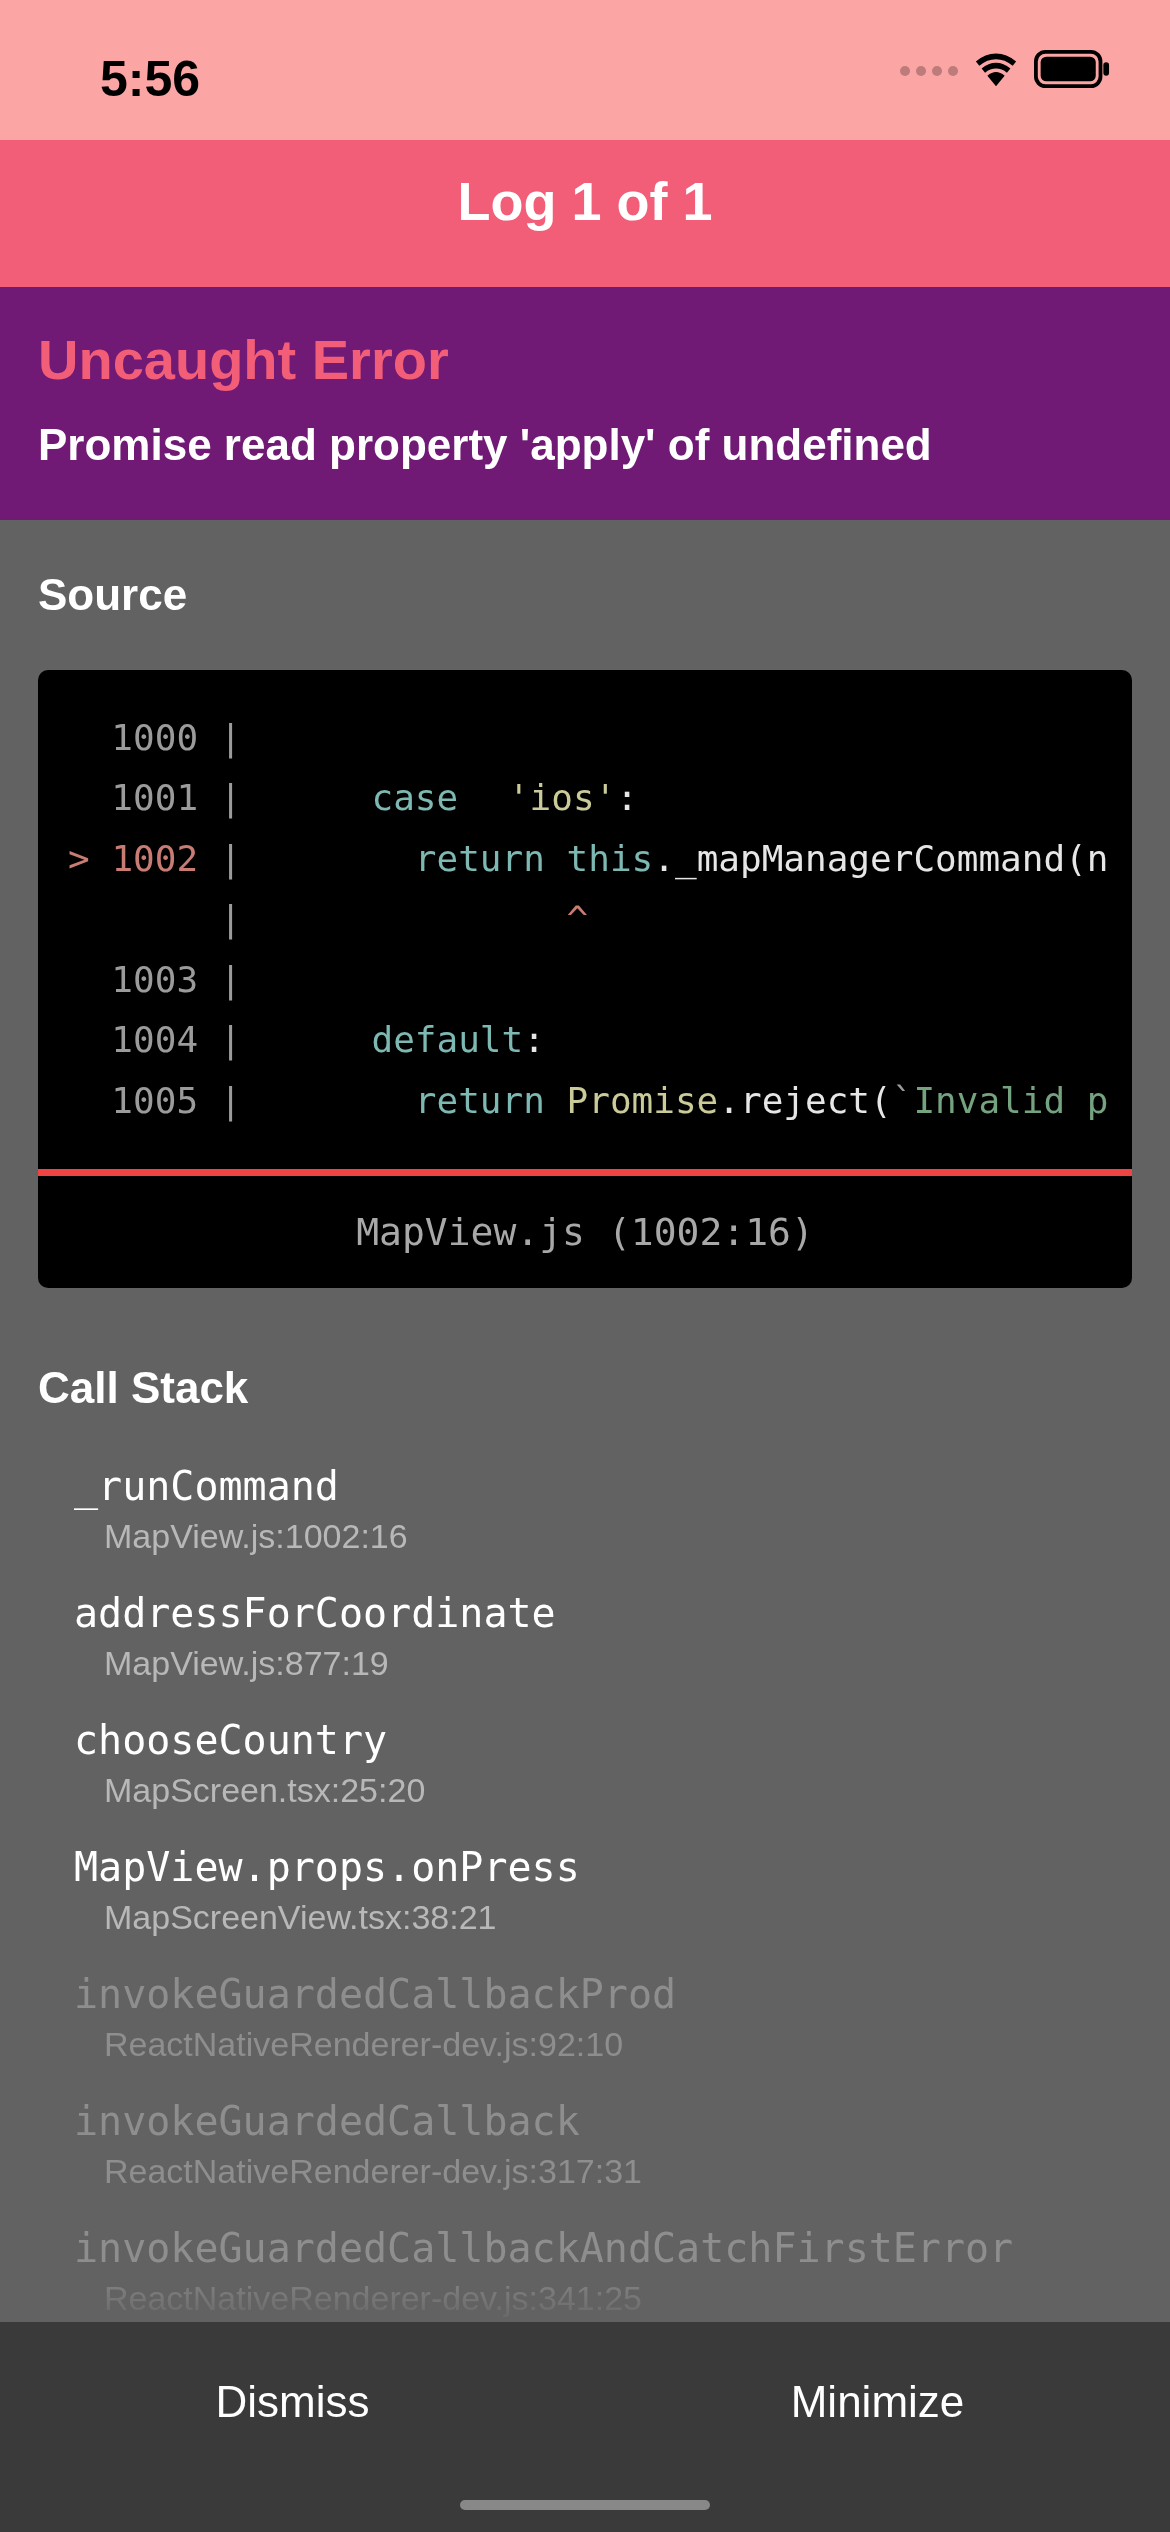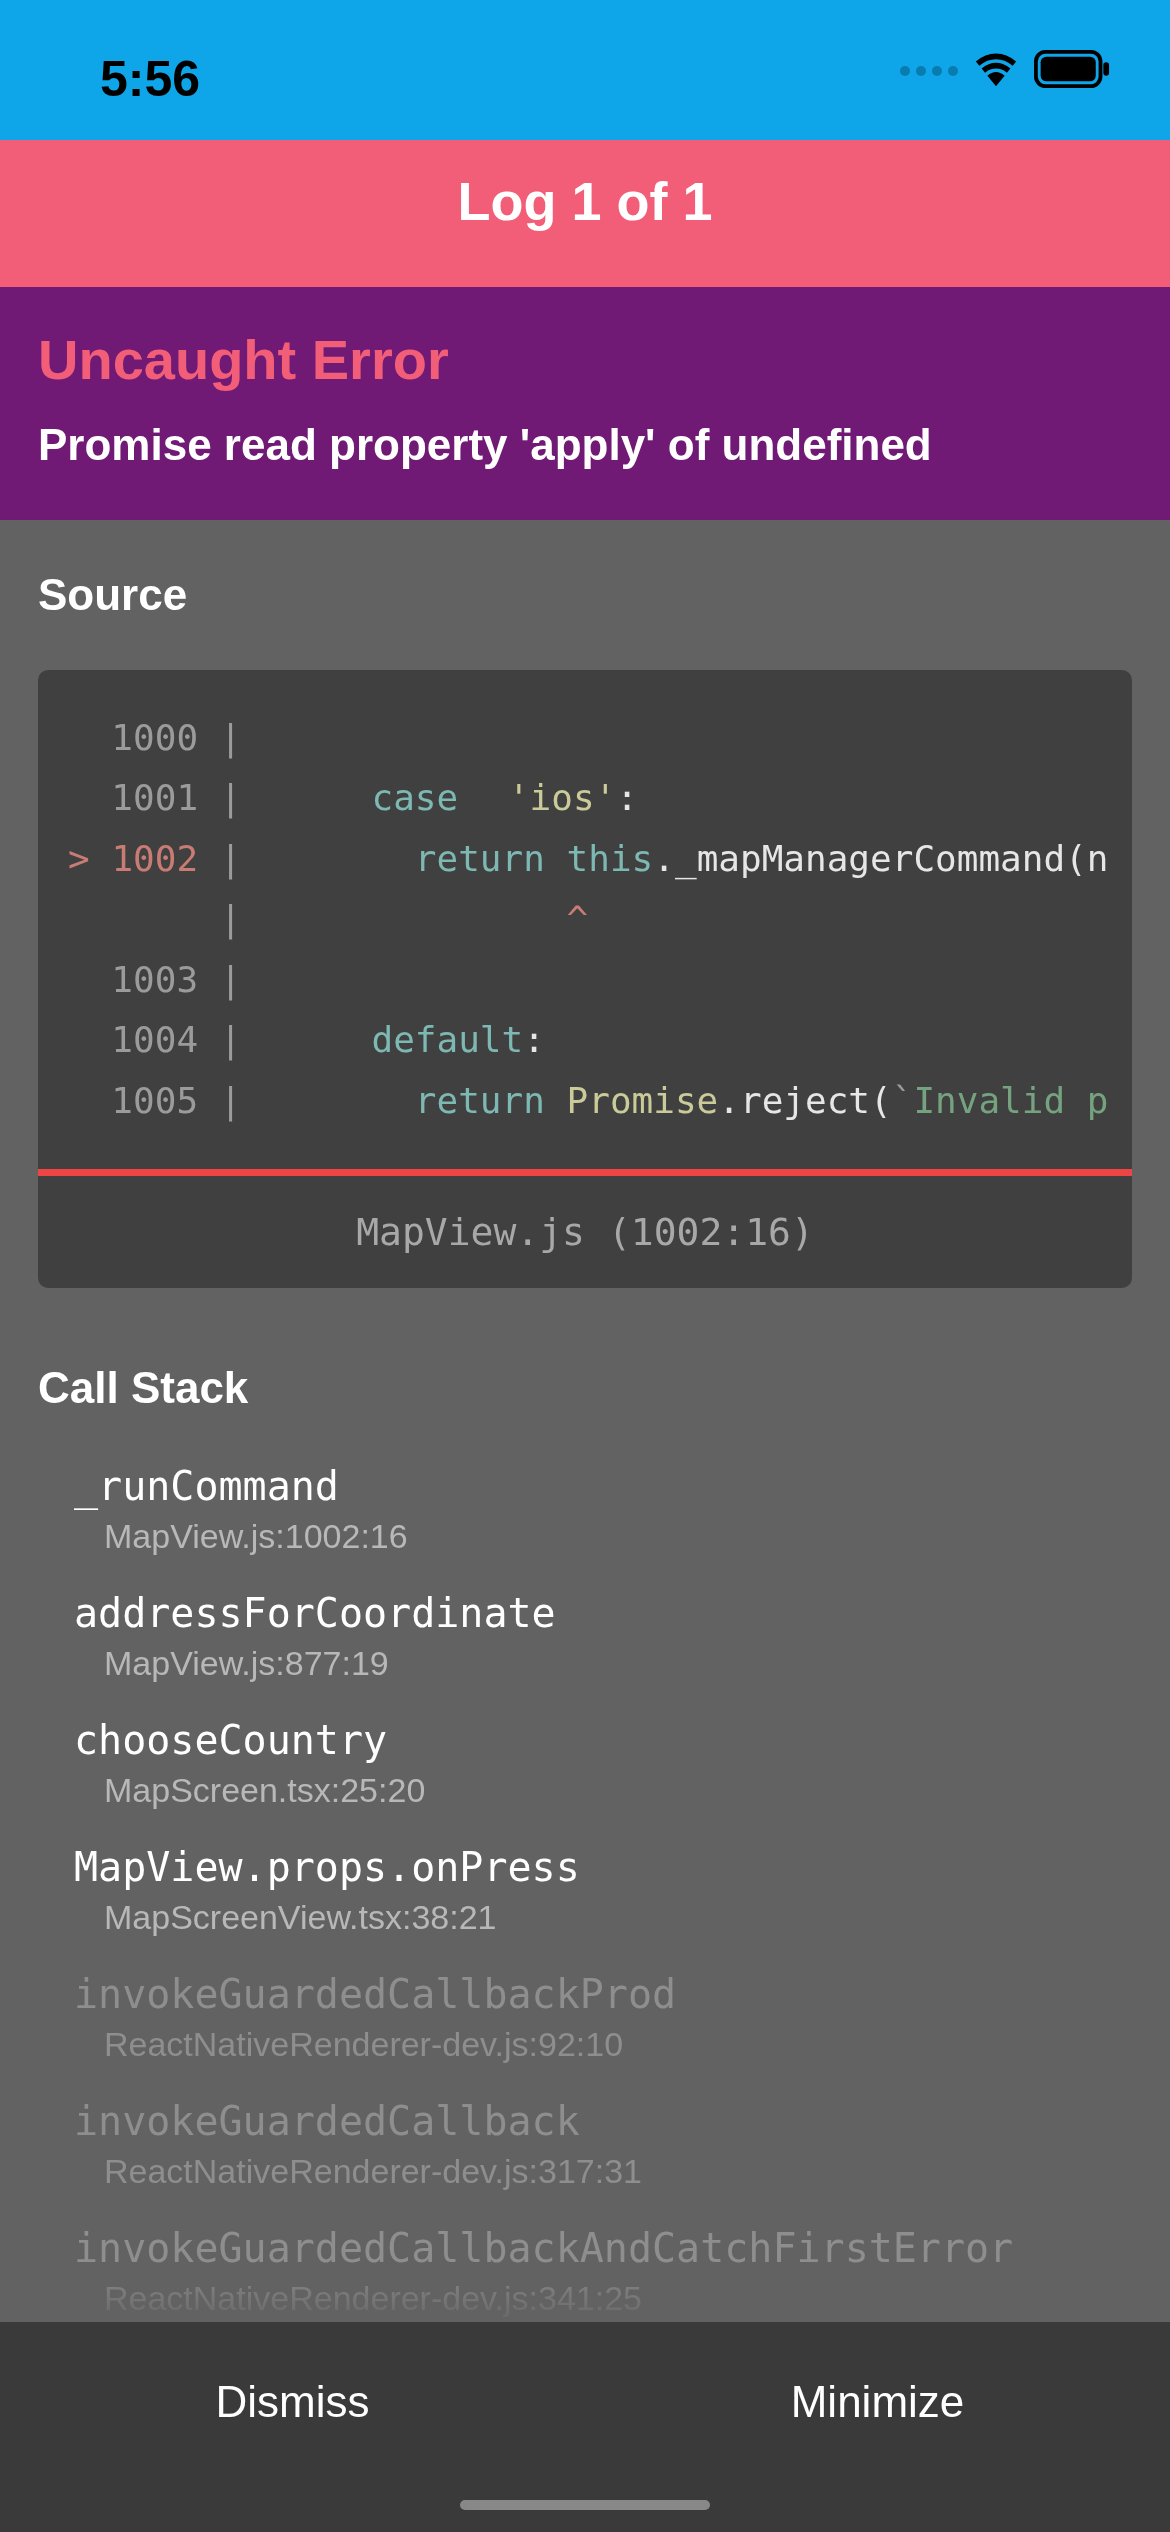--- a/index.html
+++ b/index.html
@@ -11,21 +11,21 @@
     body {
       width: 1170px;
       height: 2532px;
       font-family: -apple-system, BlinkMacSystemFont, "Segoe UI", sans-serif;
       background: #626262;
       overflow: hidden;
       position: relative;
     }
     
     .status-bar {
-      background: #0ea5e9;
+      background: #fca5a5;
       height: 140px;
       display: flex;
       justify-content: space-between;
       align-items: flex-start;
       padding: 50px 60px 0 100px;
     }
     
     .status-time {
       font-size: 50px;
       font-weight: 600;
@@ -96,21 +96,21 @@
     }
     
     .section-title {
       font-size: 44px;
       font-weight: 700;
       color: #fff;
       margin-bottom: 50px;
     }
     
     .source-box {
-      background: #404040;
+      background: #000000;
       border-radius: 10px;
       overflow: hidden;
     }
     
     .code-block {
       font-family: "SF Mono", Menlo, Monaco, Consolas, monospace;
       font-size: 36px;
       line-height: 1.68;
       padding: 38px 0 38px 30px;
       white-space: pre;

